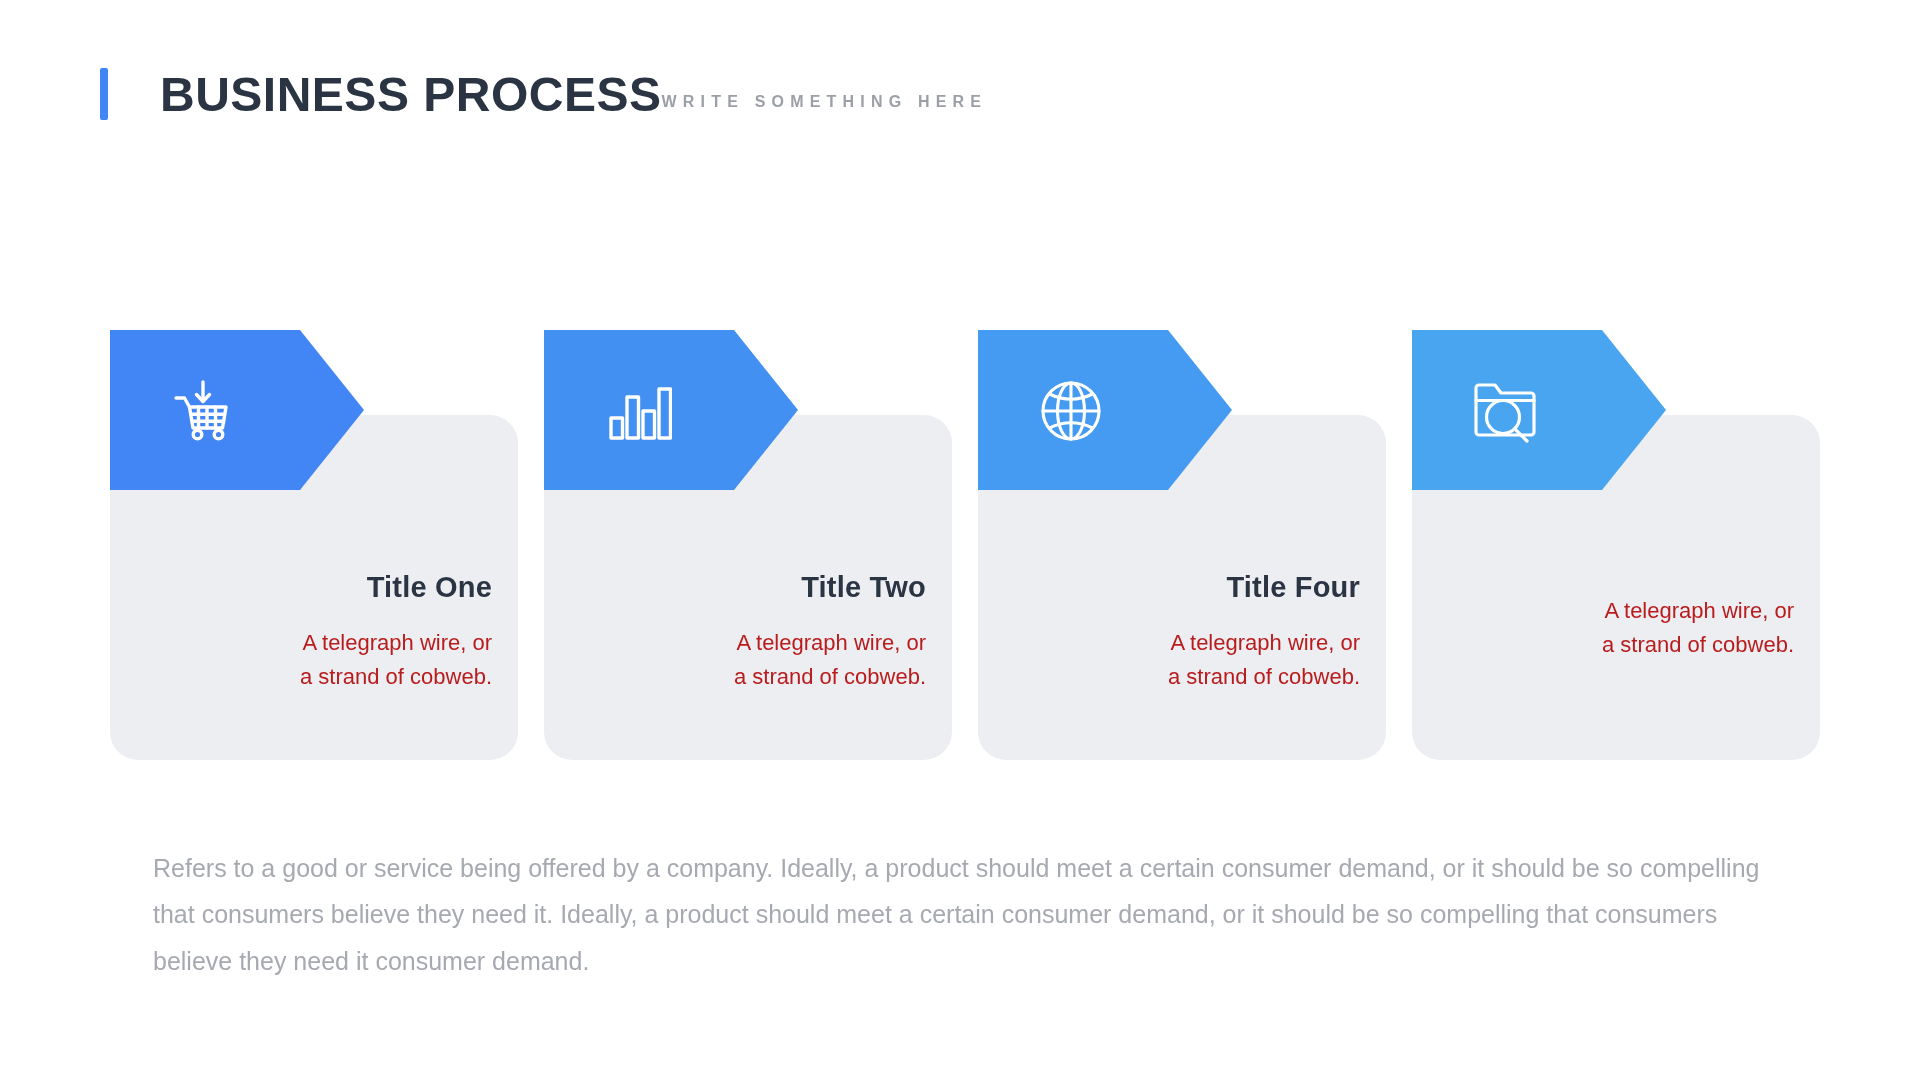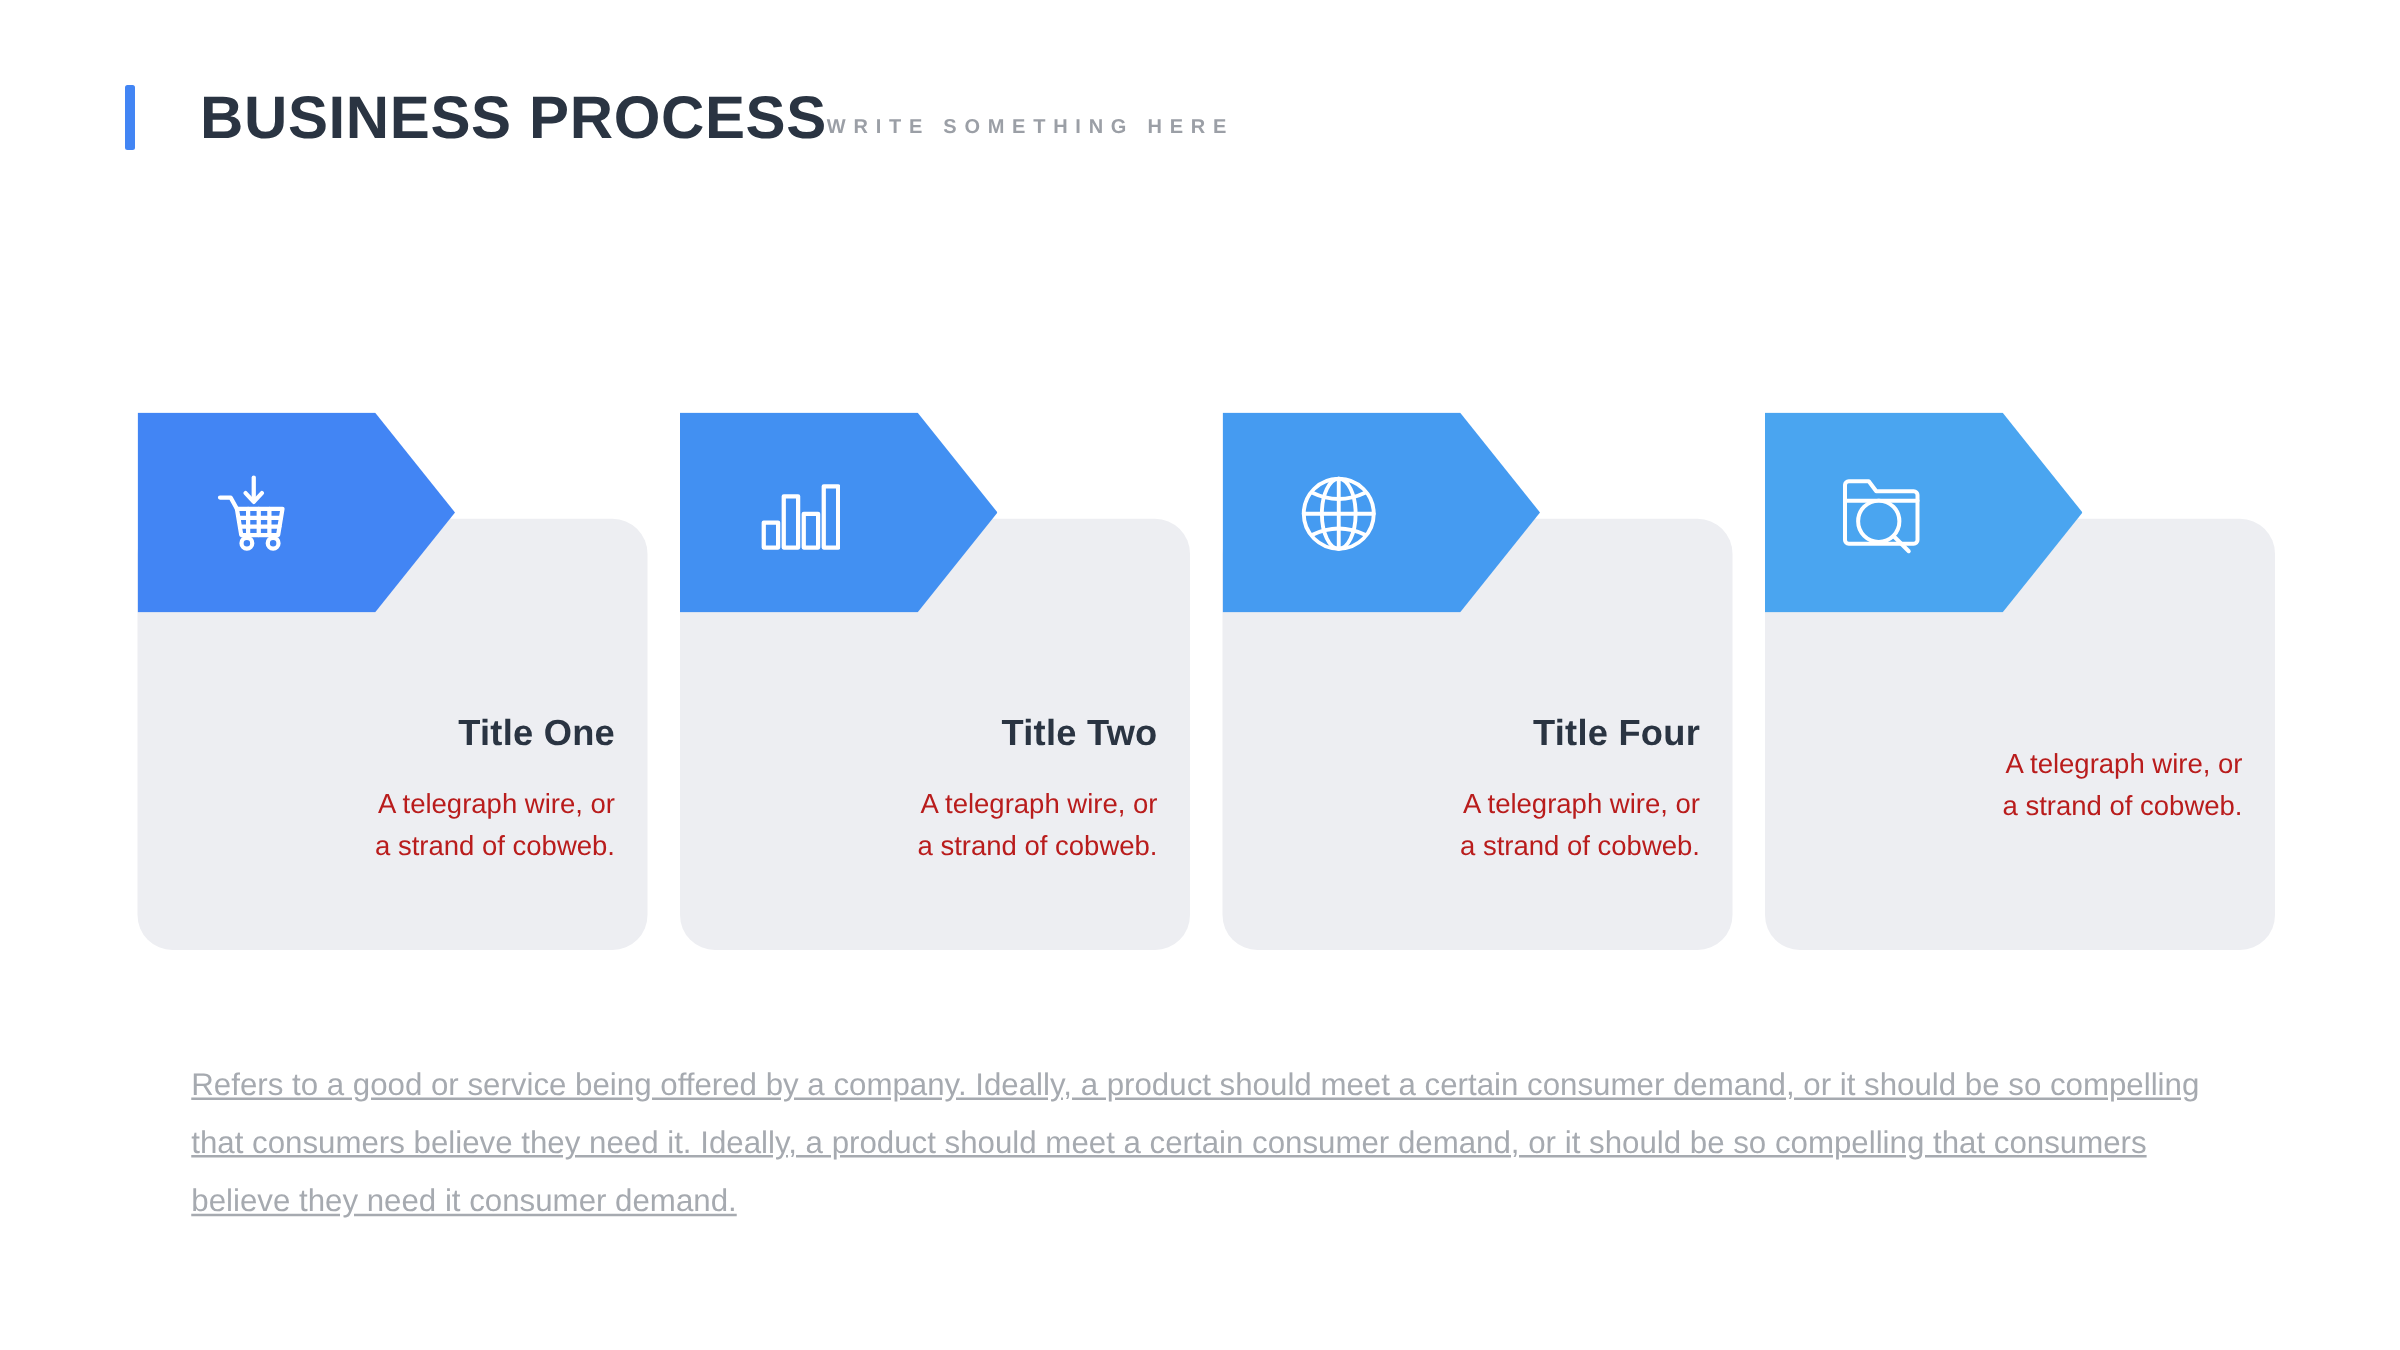--- a/index.html
+++ b/index.html
@@ -49,21 +49,21 @@
   }
   .card-desc {
     margin-top:22px;
     font-size:22px; color:#b91c1c; line-height:1.55;
     white-space:pre-line;
   }
 
   
   .footer-note {
     position:absolute; left:153px; top:845px; width:1640px;
-    font-size:25px; color:#A6AAB0; line-height:1.85;text-decoration:underline;
+    font-size:25px; color:#A6AAB0; line-height:1.85;
   }
 </style>
 </head>
 <body>
 
 <div class="slide">
 
   <div class="header">
     <div class="accent-bar"></div>
     <div class="header-text">

